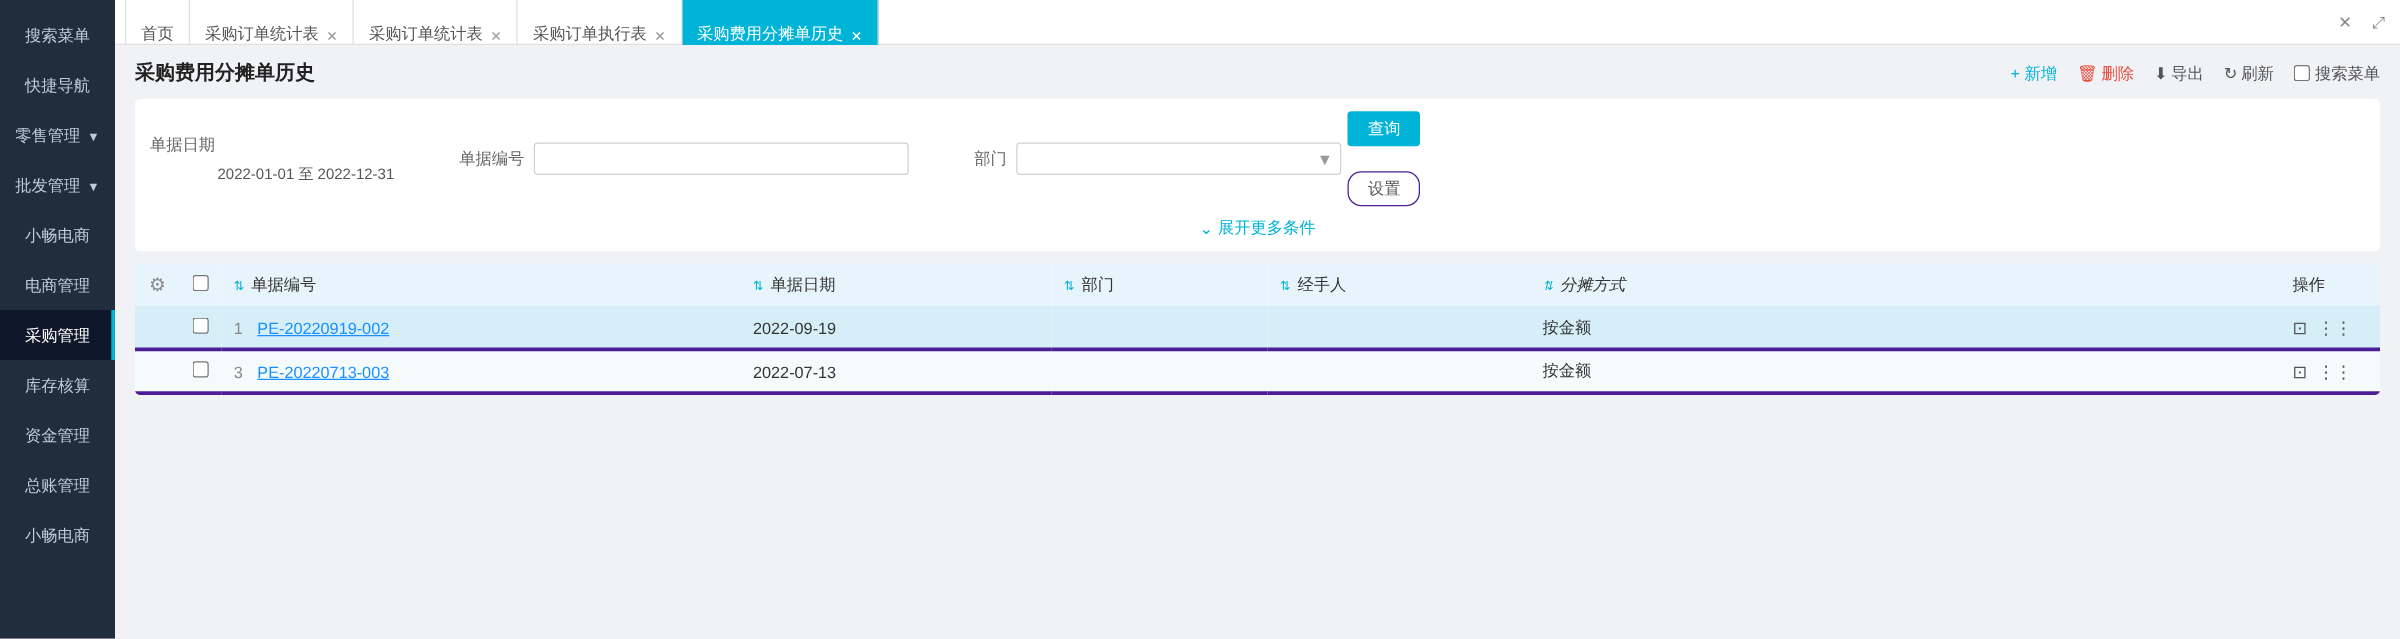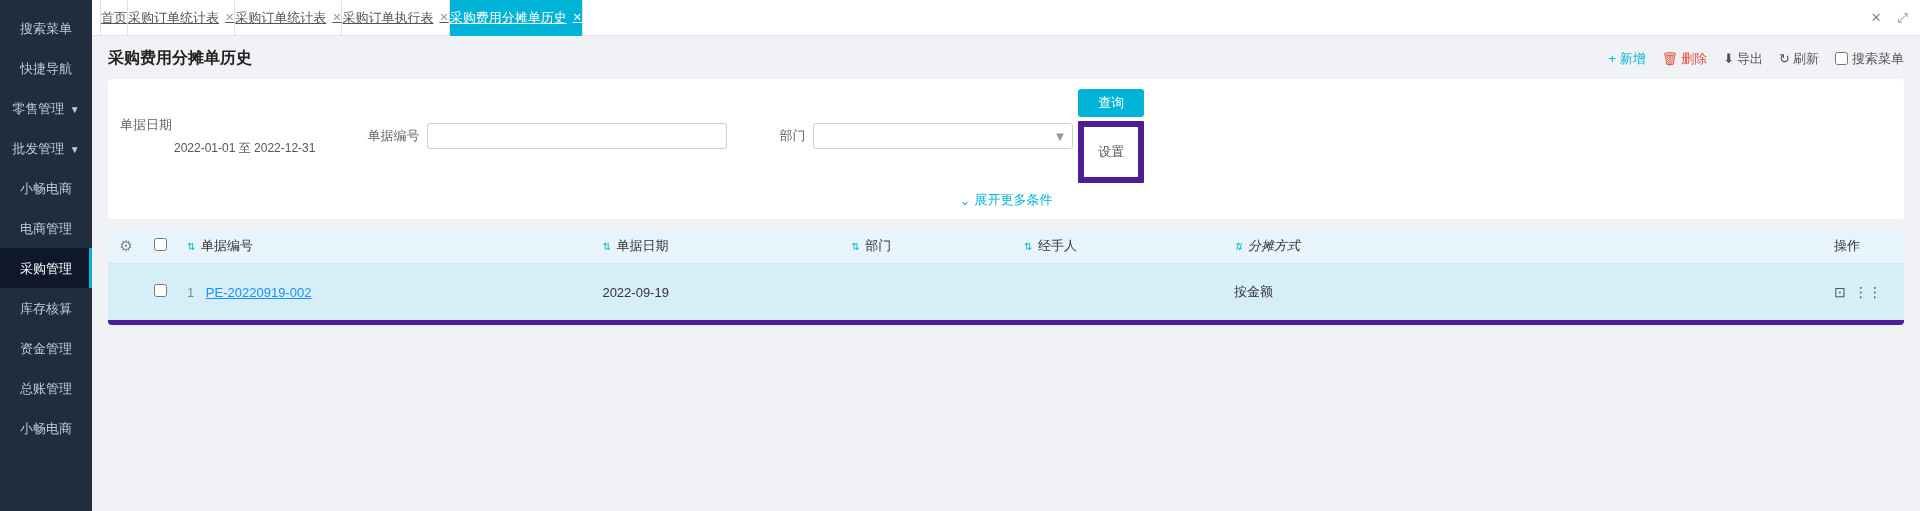--- a/index.html
+++ b/index.html
@@ -42,30 +42,29 @@
       background: #fff;
       display: flex;
       align-items: center;
       border-bottom: 1px solid #e0e0e0;
       padding: 0 8px;
       height: 36px;
       gap: 0;
     }
     .tab {
       display: flex;
-      align-items: center;
-      padding: 0 0;
+      align-items: flex-end;
+      padding: 0 12px;
       height: 36px;
       cursor: pointer;
       font-size: 13px;
       color: #555;
       border-right: 1px solid #e0e0e0;
       white-space: nowrap;
       gap: 6px;
-      text-decoration: underline;
     }
     .tab:first-child { border-left: 1px solid #e0e0e0; }
     .tab.active {
       background: #00b4d8;
       color: #fff;
       font-weight: 500;
     }
     .tab .close-icon { font-size: 11px; color: #999; cursor: pointer; }
     .tab.active .close-icon { color: #fff; }
     .tab-spacer { flex: 1; }
@@ -159,29 +158,29 @@
     .query-btn {
       background: #00b4d8;
       color: #fff;
       border: none;
       border-radius: 3px;
       padding: 5px 16px;
       cursor: pointer;
       font-size: 13px;
     }
     .setting-btn {
-      border: 6px solid #4c1d95;
+      border: 1px solid #4c1d95;
       background: #fff;
       color: #555;
-      border-radius: 1px;
-      padding: 16px 14px;
+      border-radius: 11px;
+      padding: 4px 14px;
       cursor: pointer;
       font-size: 13px;
     }
-    .btn-col { display: flex; flex-direction: column; gap: 4px; }
+    .btn-col { display: flex; flex-direction: column; gap: 20px; }
     .expand-more {
       text-align: center;
       color: #00b4d8;
       cursor: pointer;
       font-size: 12px;
       margin-top: 8px;
       display: flex;
       align-items: center;
       justify-content: center;
       gap: 4px;
@@ -206,23 +205,23 @@
       color: #333;
       font-weight: 500;
       border-bottom: 1px solid #d0e8f0;
       white-space: nowrap;
     }
     thead th .sort-icon { color: #00b4d8; font-size: 10px; margin-right: 2px; }
     tbody tr:nth-child(odd) { background: #fff; }
     tbody tr:nth-child(even) { background: #f5fafd; }
     tbody tr.highlight { background: #d6eef8; }
     tbody td {
-      padding: 19px 10px;
+      padding: 7px 10px;
       color: #333;
-      border-bottom: 5px solid #4c1d95;
+      border-bottom: 3px solid #4c1d95;
       white-space: nowrap;
     }
     .link-cell { color: #1890ff; cursor: pointer; text-decoration: underline; }
     .action-icons { display: flex; gap: 8px; }
     .action-icon { cursor: pointer; color: #555; font-size: 14px; }
     .row-num { color: #888; }
     .settings-col { width: 36px; text-align: center; }
     .checkbox-col { width: 30px; text-align: center; }
     .gear-icon { color: #888; font-size: 15px; cursor: pointer; }
   </style>
@@ -402,17 +401,37 @@
       <td></td>
       <td></td>
       <td>按金额</td>
       <td>
         <div class="action-icons">
           <span class="action-icon" title="编辑">⊡</span>
           <span class="action-icon" title="更多">⋮⋮</span>
         </div>
       </td>
     </tr>
+            <tr>
+      <td class="row-num"></td>
+      <td class="checkbox-col">
+        <input type="checkbox" style="">
+      </td>
+      <td>
+        <span style="color:#888;margin-right:8px;">3</span>
+        <a class="link-cell">PE-20220713-003</a>
+      </td>
+      <td>2022-07-13</td>
+      <td></td>
+      <td></td>
+      <td>按金额</td>
+      <td>
+        <div class="action-icons">
+          <span class="action-icon" title="编辑">⊡</span>
+          <span class="action-icon" title="更多">⋮⋮</span>
+        </div>
+      </td>
+    </tr>
           </tbody>
       </table>
     </div>
   </div>
 </div>
 
 </body></html>

